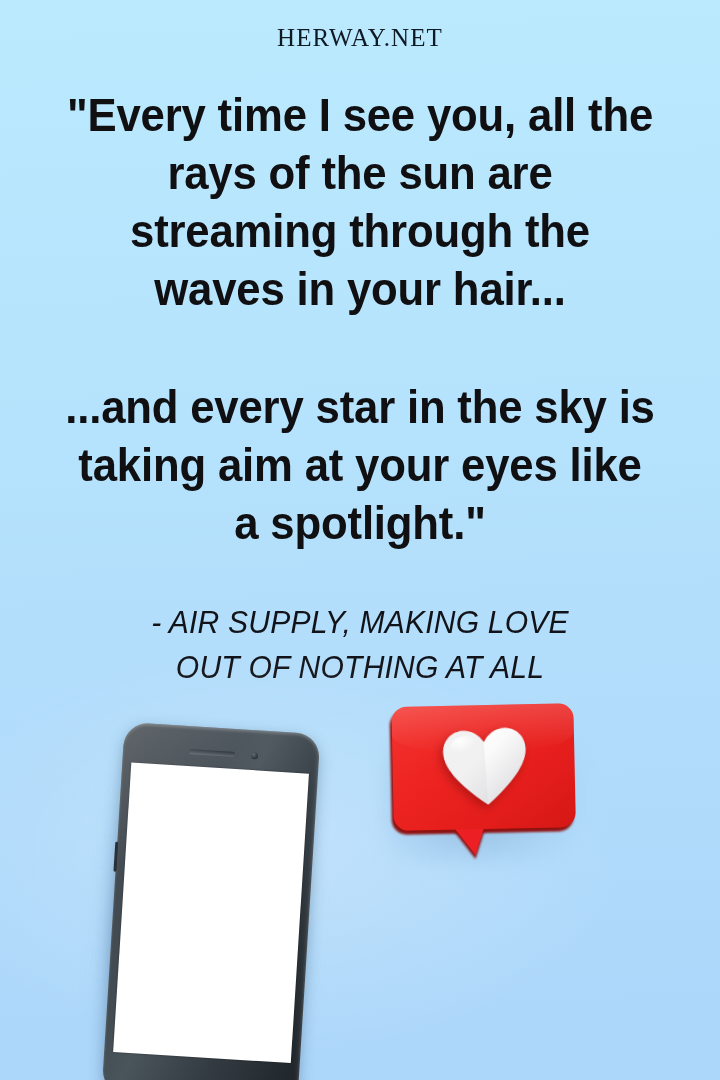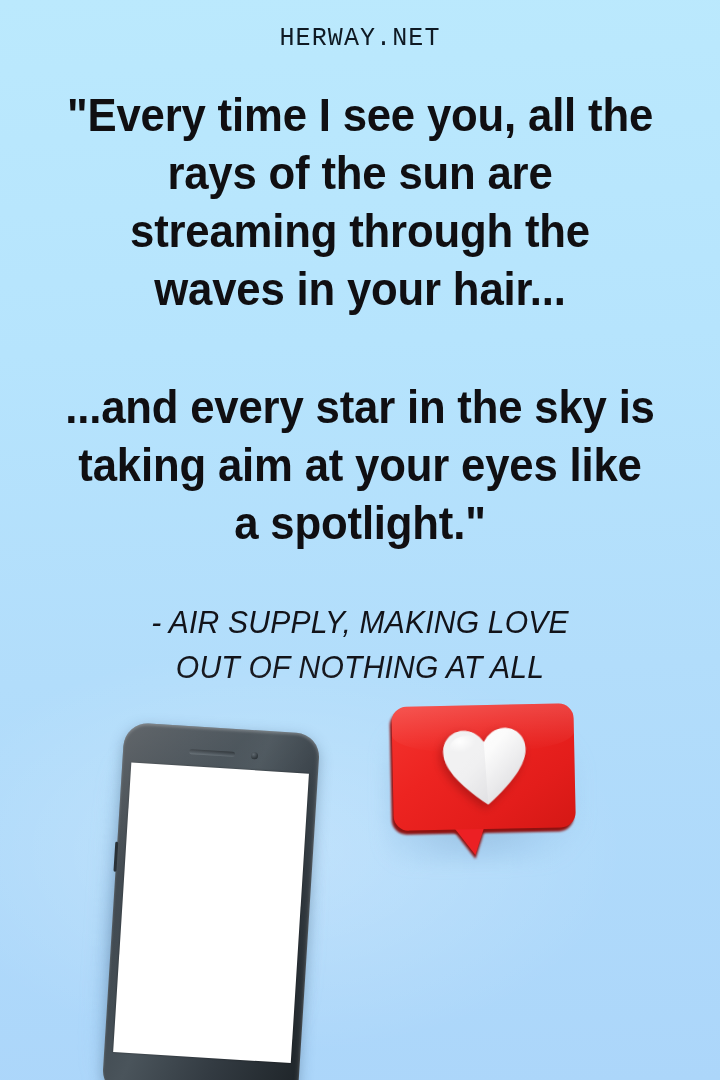--- a/index.html
+++ b/index.html
@@ -16,21 +16,21 @@
     font-family: "Liberation Sans", sans-serif;
   }
 
   
   .site-brand {
     position: absolute;
     top: 24px;
     left: 0;
     width: 720px;
     text-align: center;
-    font-family: Liberation Mono, monospace;
+    font-family: Liberation Serif, serif;
     font-size: 25px;
     font-weight: 400;
     letter-spacing: 1.1px;
     color: #0f1a24;
     white-space: nowrap;
   }
 
   
   .quote-block {
     position: absolute;

